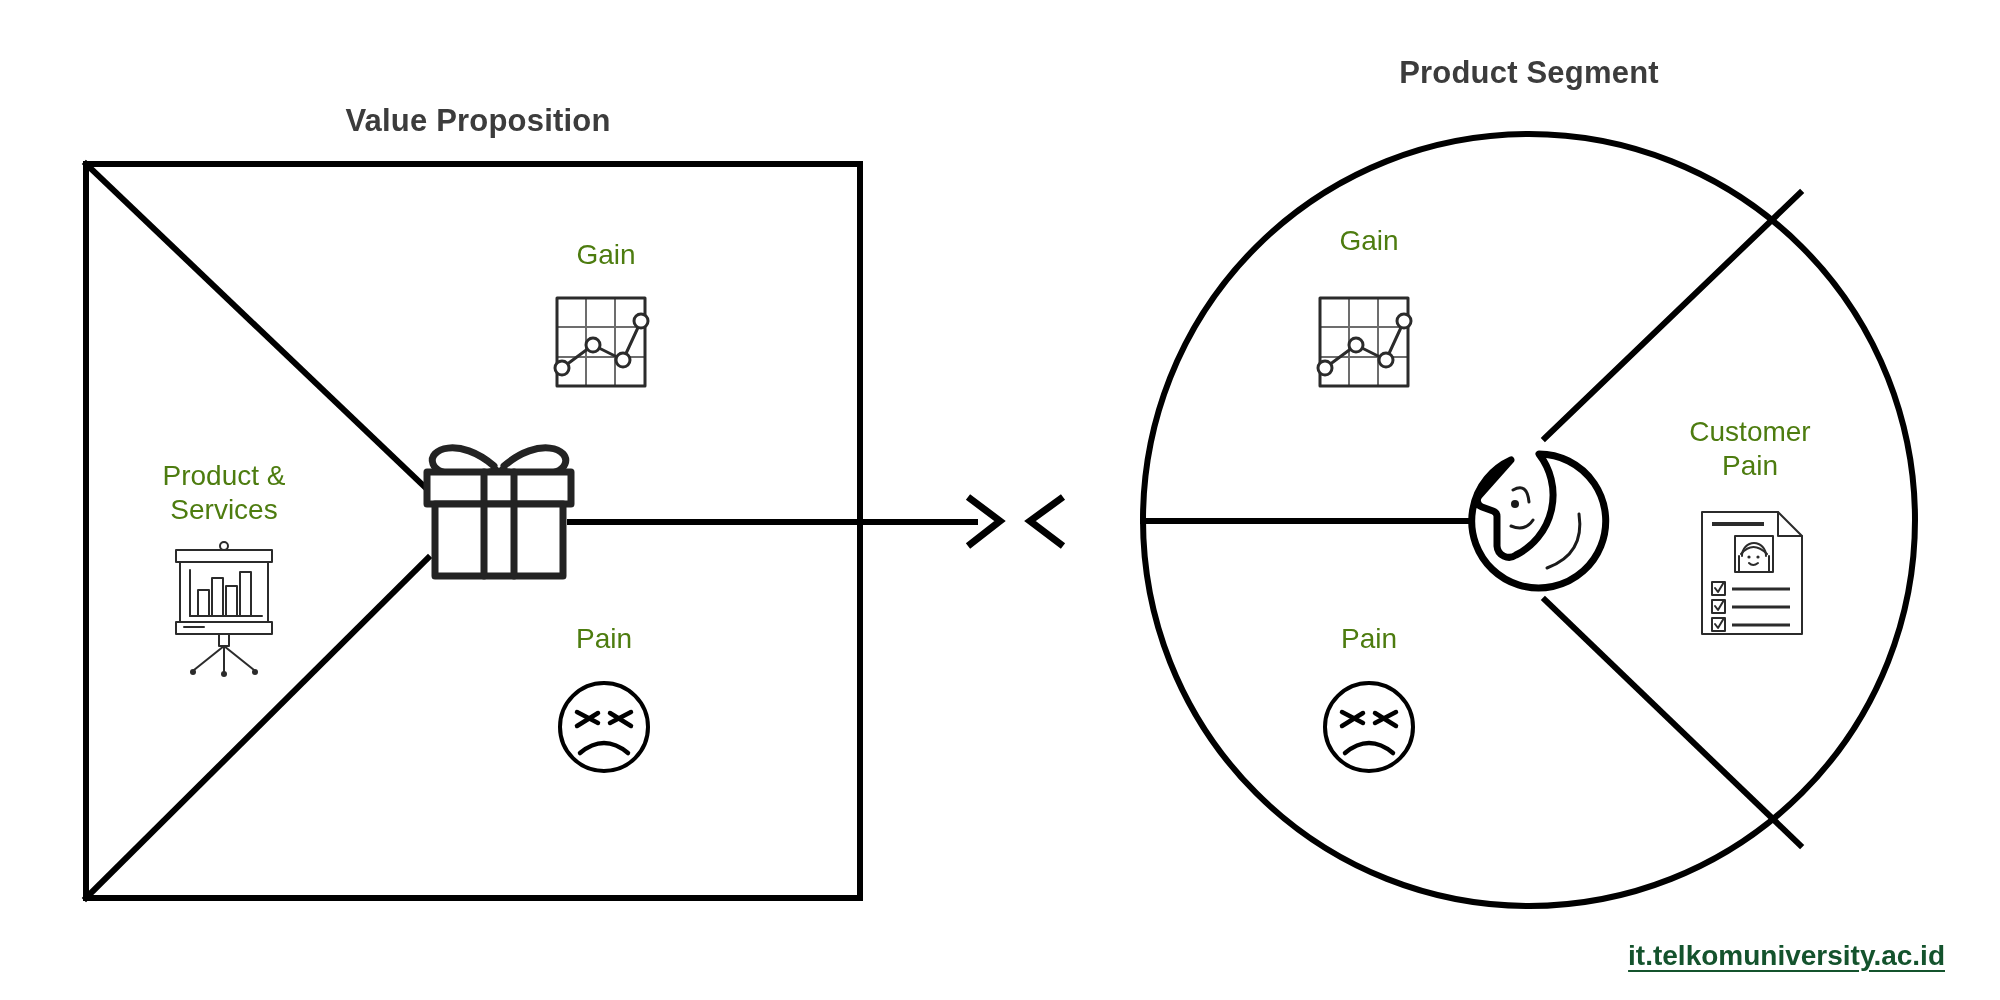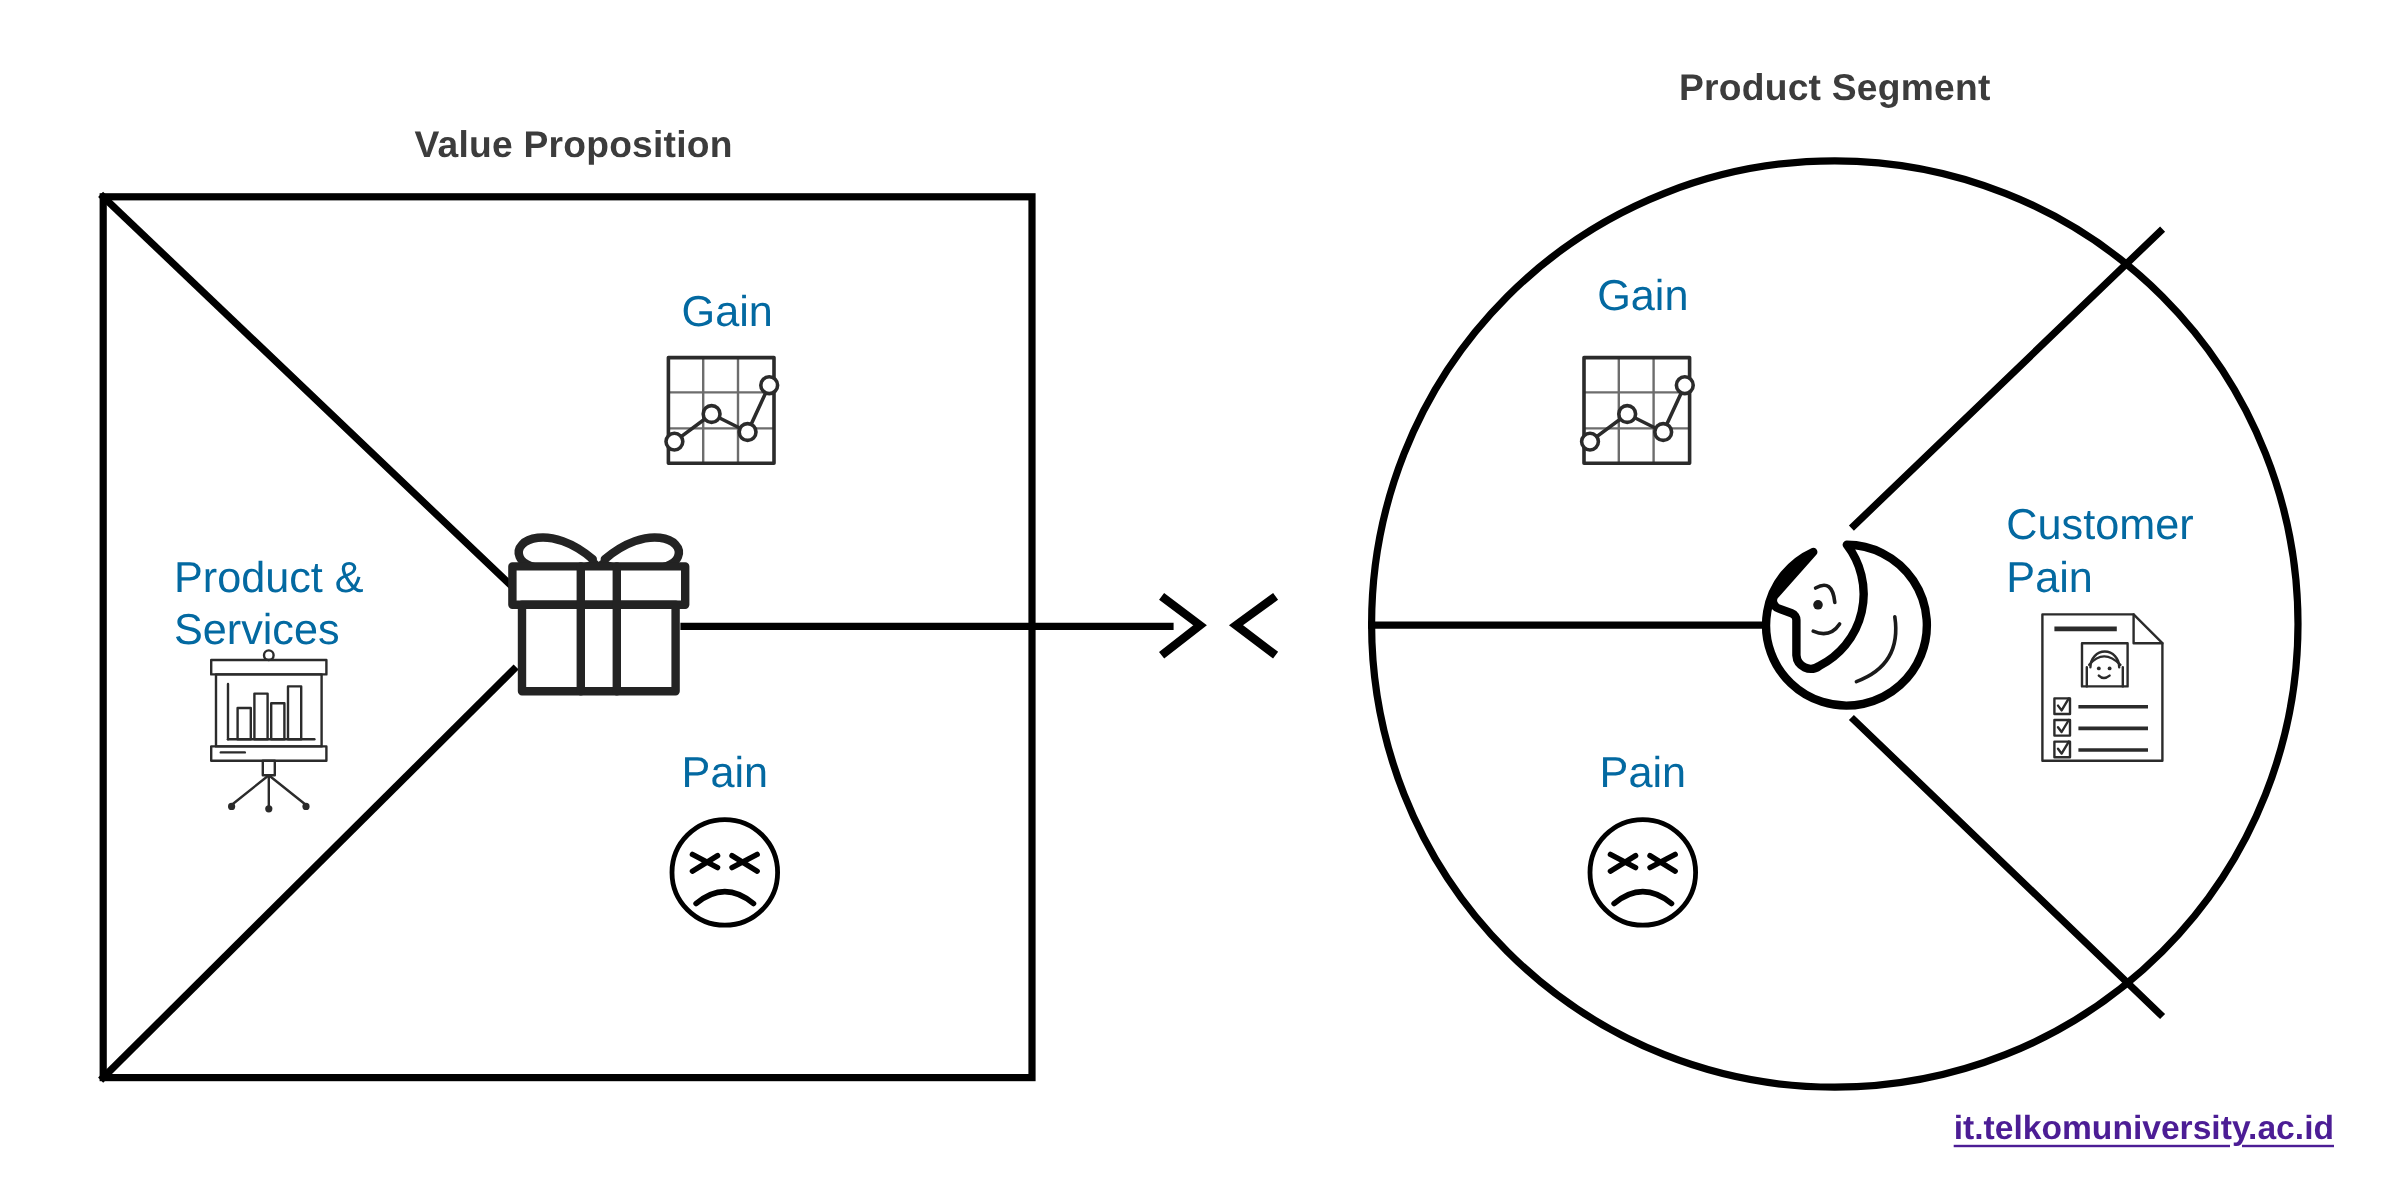--- a/index.html
+++ b/index.html
@@ -29,40 +29,41 @@
     letter-spacing: 0.2px;
     text-align: center;
     white-space: nowrap;
     transform: translateX(-50%);
   }
   #title-value-proposition { left: 478px; top: 55px; margin-top: 48px; }
   #title-customer-segment { left: 1529px; top: 55px; }
 
   .label {
     position: absolute;
-    font-size: 36px;
-    color: #0369a1;
+    font-size: 28px;
+    color: #4d7c0f;
+    text-align: center;
     line-height: 1.22;
     white-space: pre;
     transform: translateX(-50%);
   }
   #label-vp-gain   { left: 606px;  top: 238px; }
   #label-vp-pain   { left: 604px;  top: 622px; }
   #label-vp-product{ left: 224px;  top: 459px; }
   #label-cs-gain   { left: 1369px; top: 224px; }
   #label-cs-pain   { left: 1369px; top: 622px; }
   #label-cs-jobs   { left: 1750px; top: 415px; }
 
   .footer-url {
     position: absolute;
     right: 55px;
-    bottom: 44px;
+    bottom: 28px;
     font-size: 28px;
     font-weight: bold;
-    color: #4c1d95;
+    color: #14532d;
     text-decoration: underline;
     text-underline-offset: 5px;
     white-space: nowrap;
   }
 
   svg.layer {
     position: absolute;
     left: 0;
     top: 0;
     width: 2000px;

